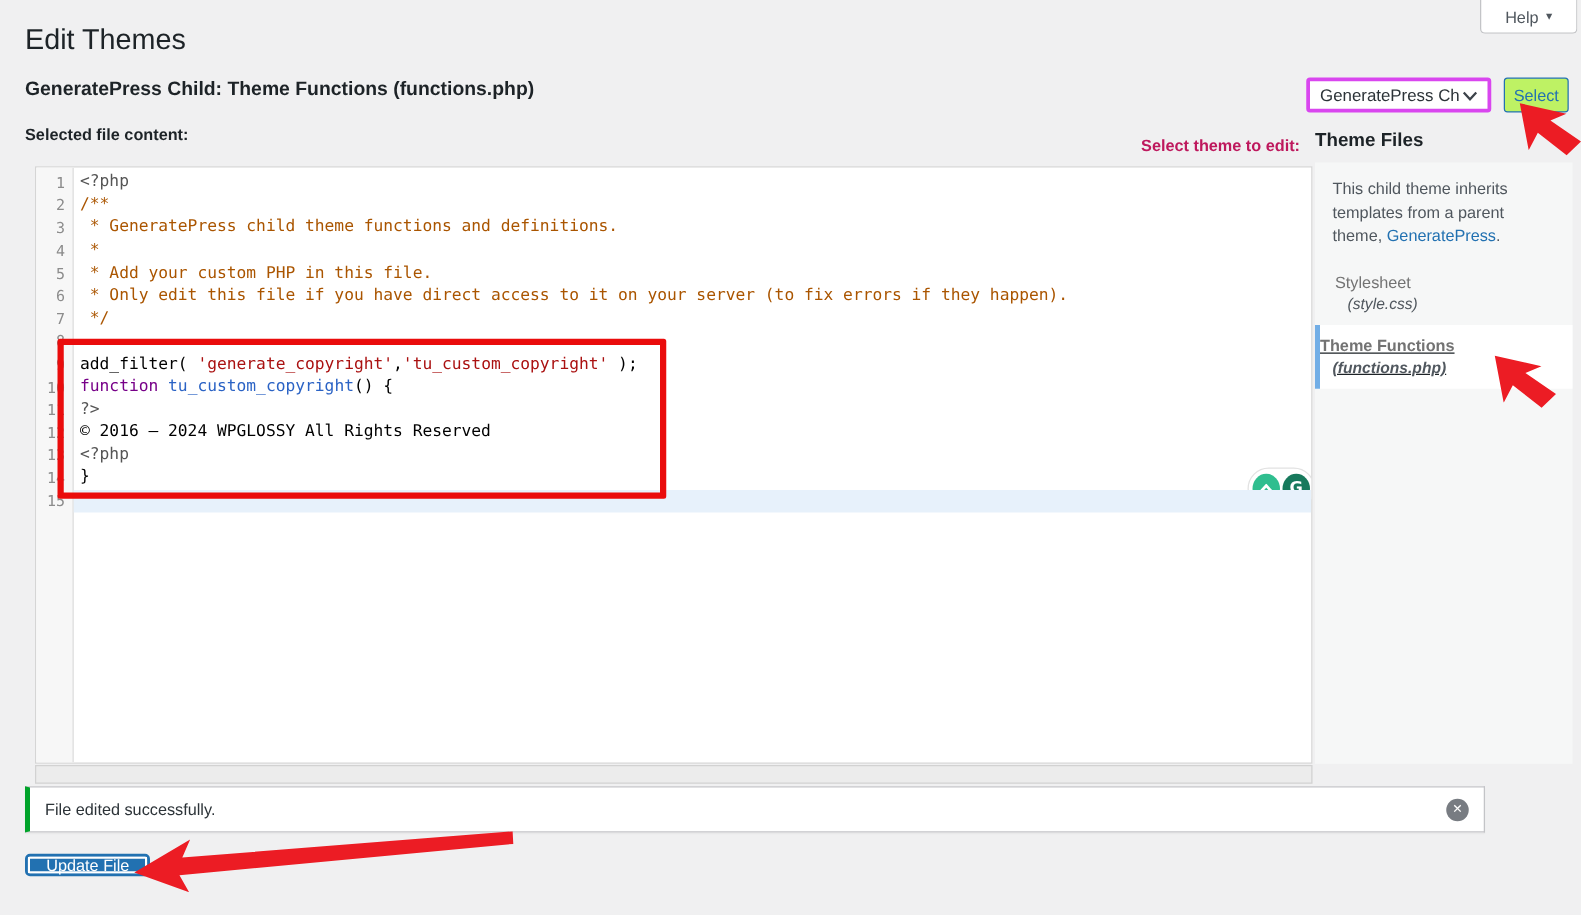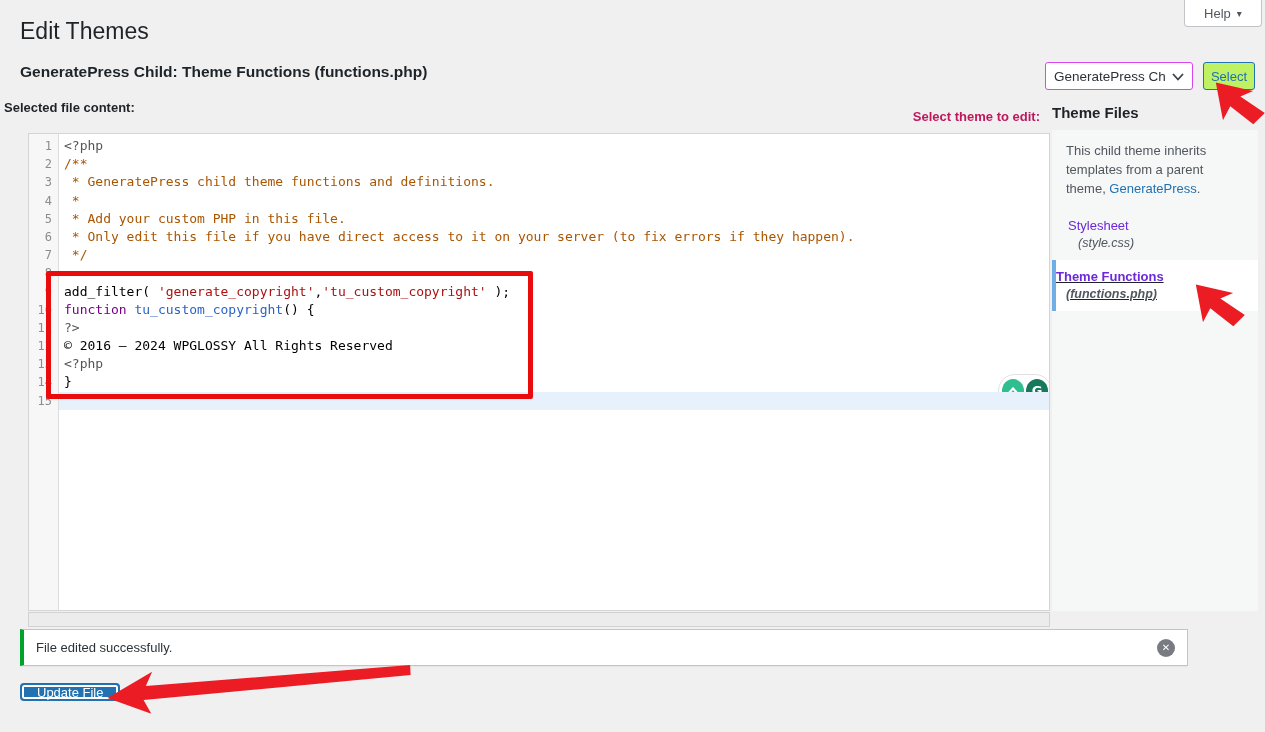--- a/index.html
+++ b/index.html
@@ -18,27 +18,27 @@
     background:#fff; border:1px solid #c3c4c7; border-top:none;
     border-radius:0 0 4px 4px;
     display:flex; align-items:center; justify-content:center; gap:6px;
     font-size:13px; color:#50575e; cursor:pointer;
   }
   .help-tab .caret { font-size:10px; color:#50575e; }
 
   
   .page-title { left:20px; top:18px; font-size:23px; font-weight:400; color:#1d2327; }
   .file-heading { left:20px; top:63px; font-size:15.5px; font-weight:700; color:#1d2327; }
-  .file-label { left:4px; top:100px; font-size:13px; font-weight:600; color:#1d2327;text-align:right; }
+  .file-label { left:20px; top:100px; font-size:13px; font-weight:600; color:#1d2327;text-align:right; }
 
   
   .select-theme-label { top:69px; right:225px; font-size:13px; font-weight:600; color:#be185d;margin-top:40px; }
   .theme-select {
     left:1045px; top:62px; width:148px; height:28px;
-    background:#fff; border:1px solid #d946ef; border-radius:3px;
+    background:#fff; border:3px solid #d946ef; border-radius:3px;
     display:flex; align-items:center; padding:0 8px;
     font-size:13.5px; color:#2c3338; cursor:pointer;
   }
   .theme-select .sel-text { flex:1; white-space:nowrap; overflow:hidden; }
   .theme-select svg { flex:0 0 auto; }
   .select-btn {
     left:1203px; top:62px; width:52px; height:28px;
     background:#bef264; border:1px solid #2271b1; border-radius:3px;
     color:#2271b1; font-size:13px; font-family:"Liberation Sans",sans-serif;
     cursor:pointer;
@@ -97,21 +97,21 @@
 
   
   .theme-files-heading { left:1052px; top:104px; font-size:15px; font-weight:700; color:#1d2327; }
   .theme-files-panel {
     left:1052px; top:130px; width:206px; height:481px;
     background:#f6f7f7; font-size:13px;
   }
   .panel-desc { padding:12px 14px 10px 14px; color:#50575e; line-height:1.45; }
   .panel-desc a { color:#2271b1; text-decoration:none; cursor:pointer; }
   .file-item { padding:9px 14px 10px 16px; cursor:pointer; }
-  .file-item .fname-link { color:#6d28d9; text-decoration:none; font-size:13px;margin-top:14px; }
+  .file-item .fname-link { color:#737373; text-decoration:none; font-size:13px;margin-top:14px; }
   .file-item .fname { display:block; color:#50575e; font-style:italic; font-size:12.5px; margin-top:3px; padding-left:10px; }
   .file-item.active {
     background:#fff; border-left:4px solid #72aee6; padding-left:0;text-decoration:underline;
   }
   .file-item.active .fname-link { font-weight:700; }
   .file-item.active .fname { font-weight:700; }
 
   
   .notice {
     left:20px; top:629px; width:1168px; height:37px;

